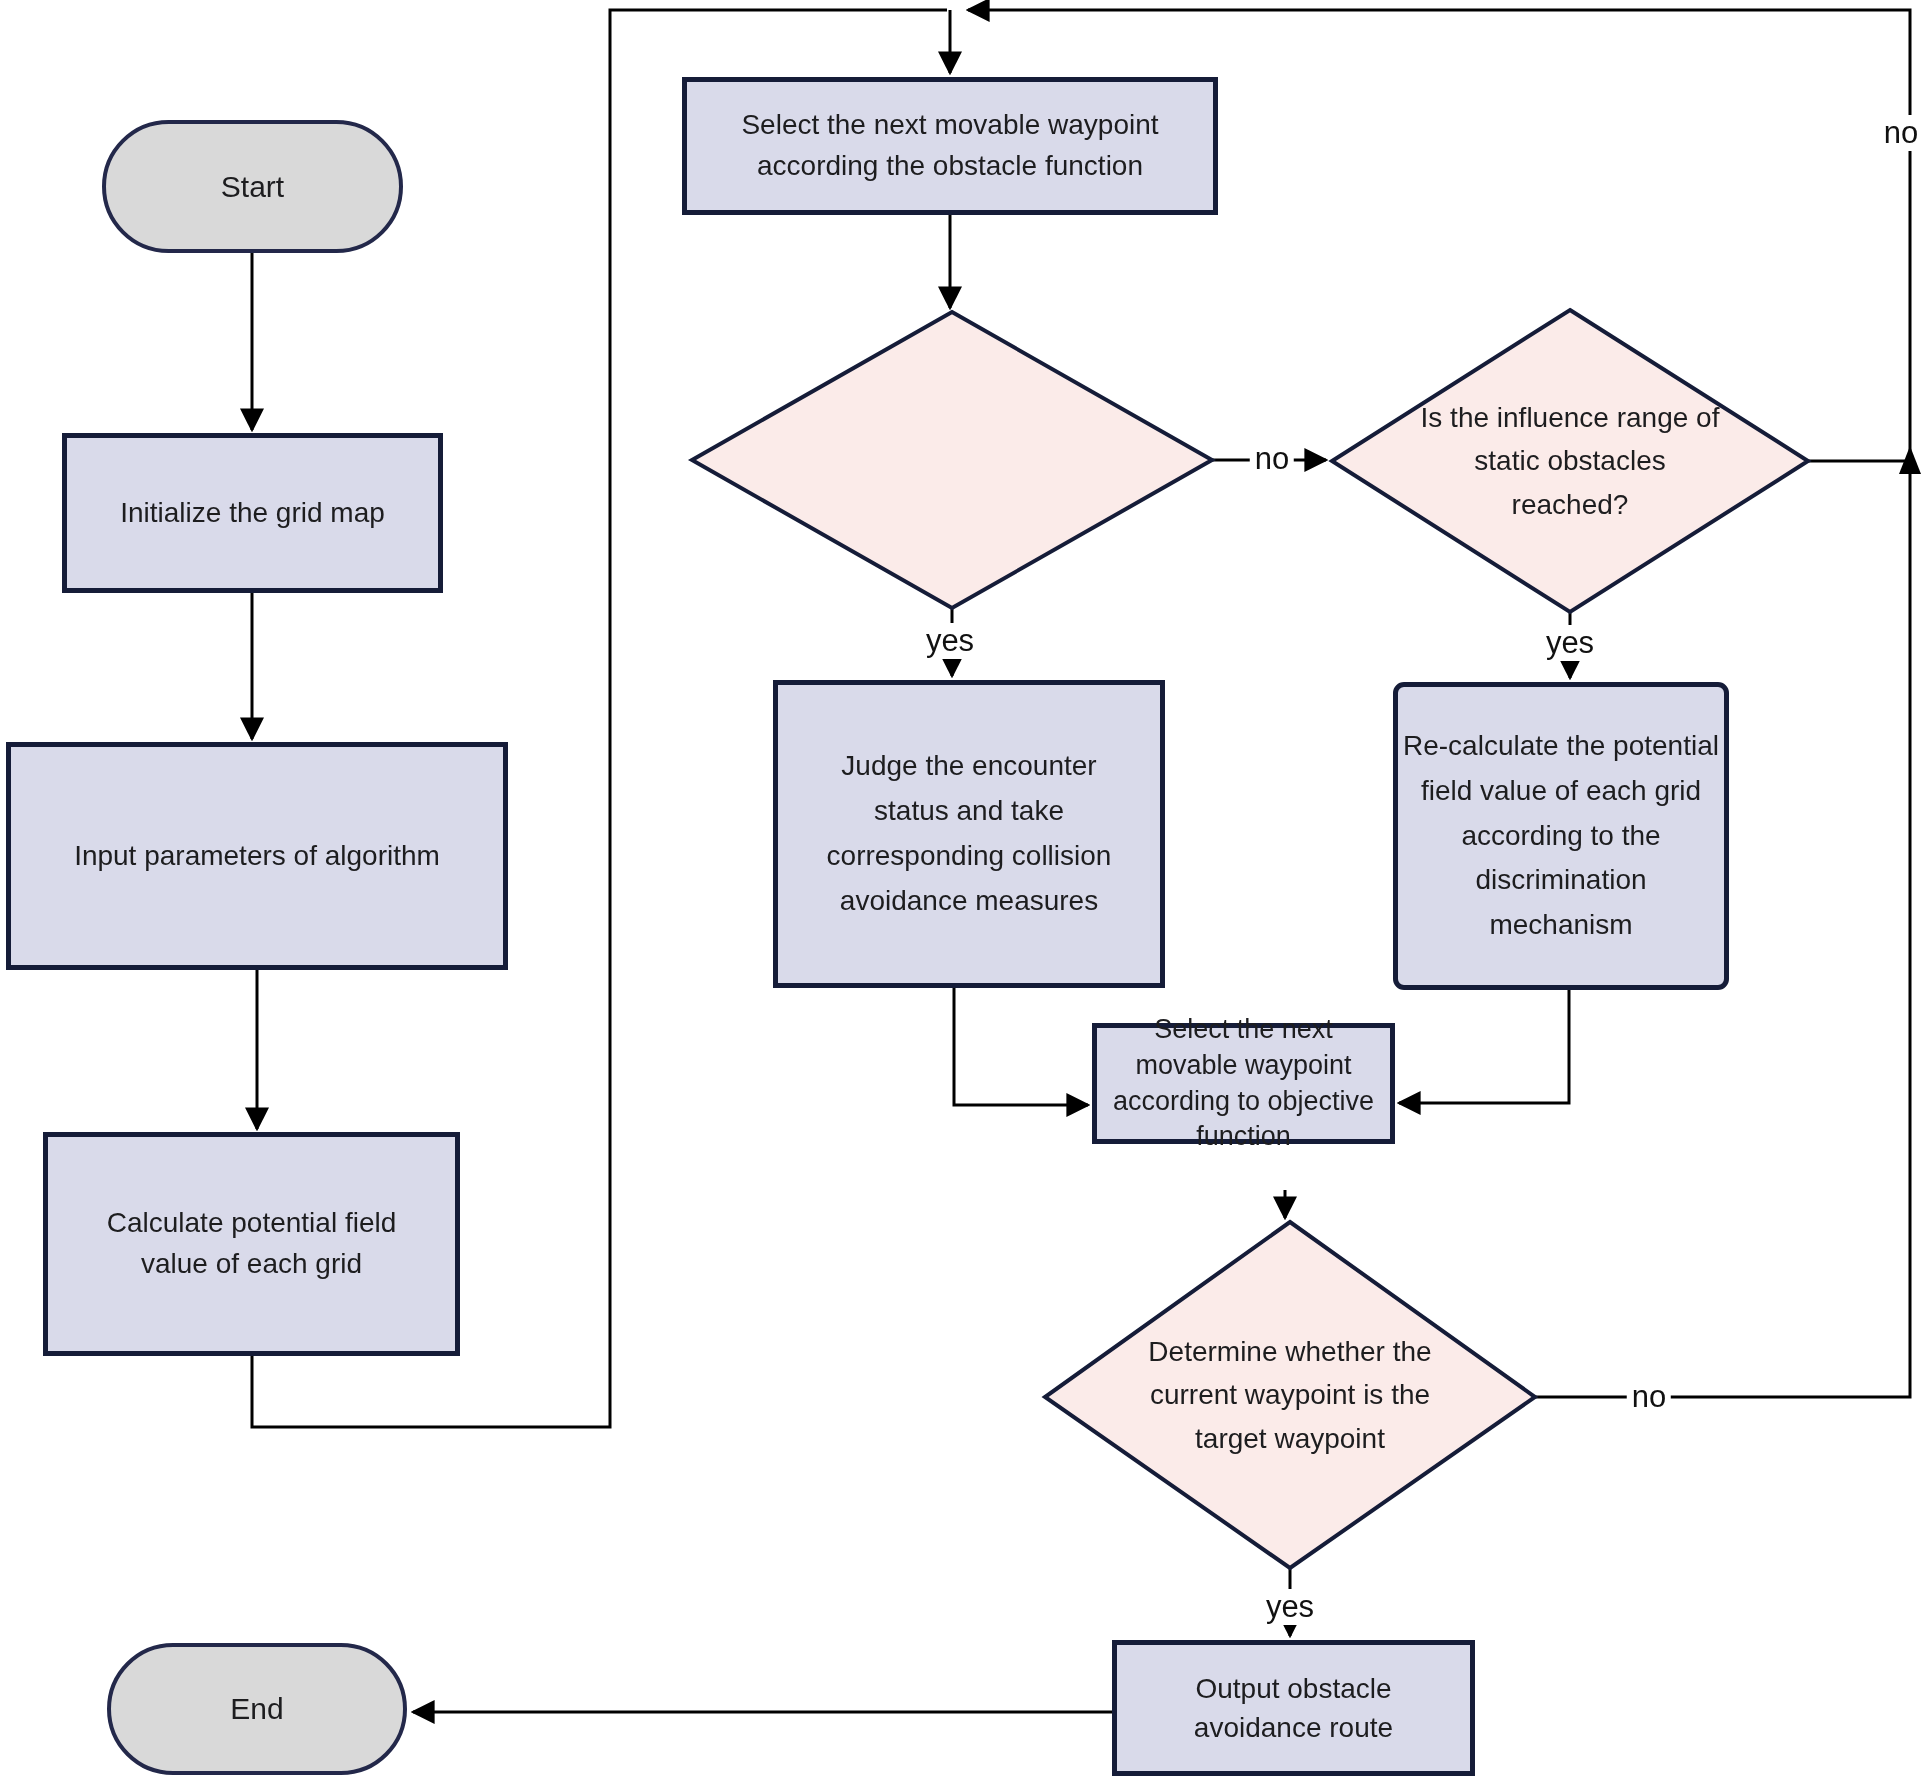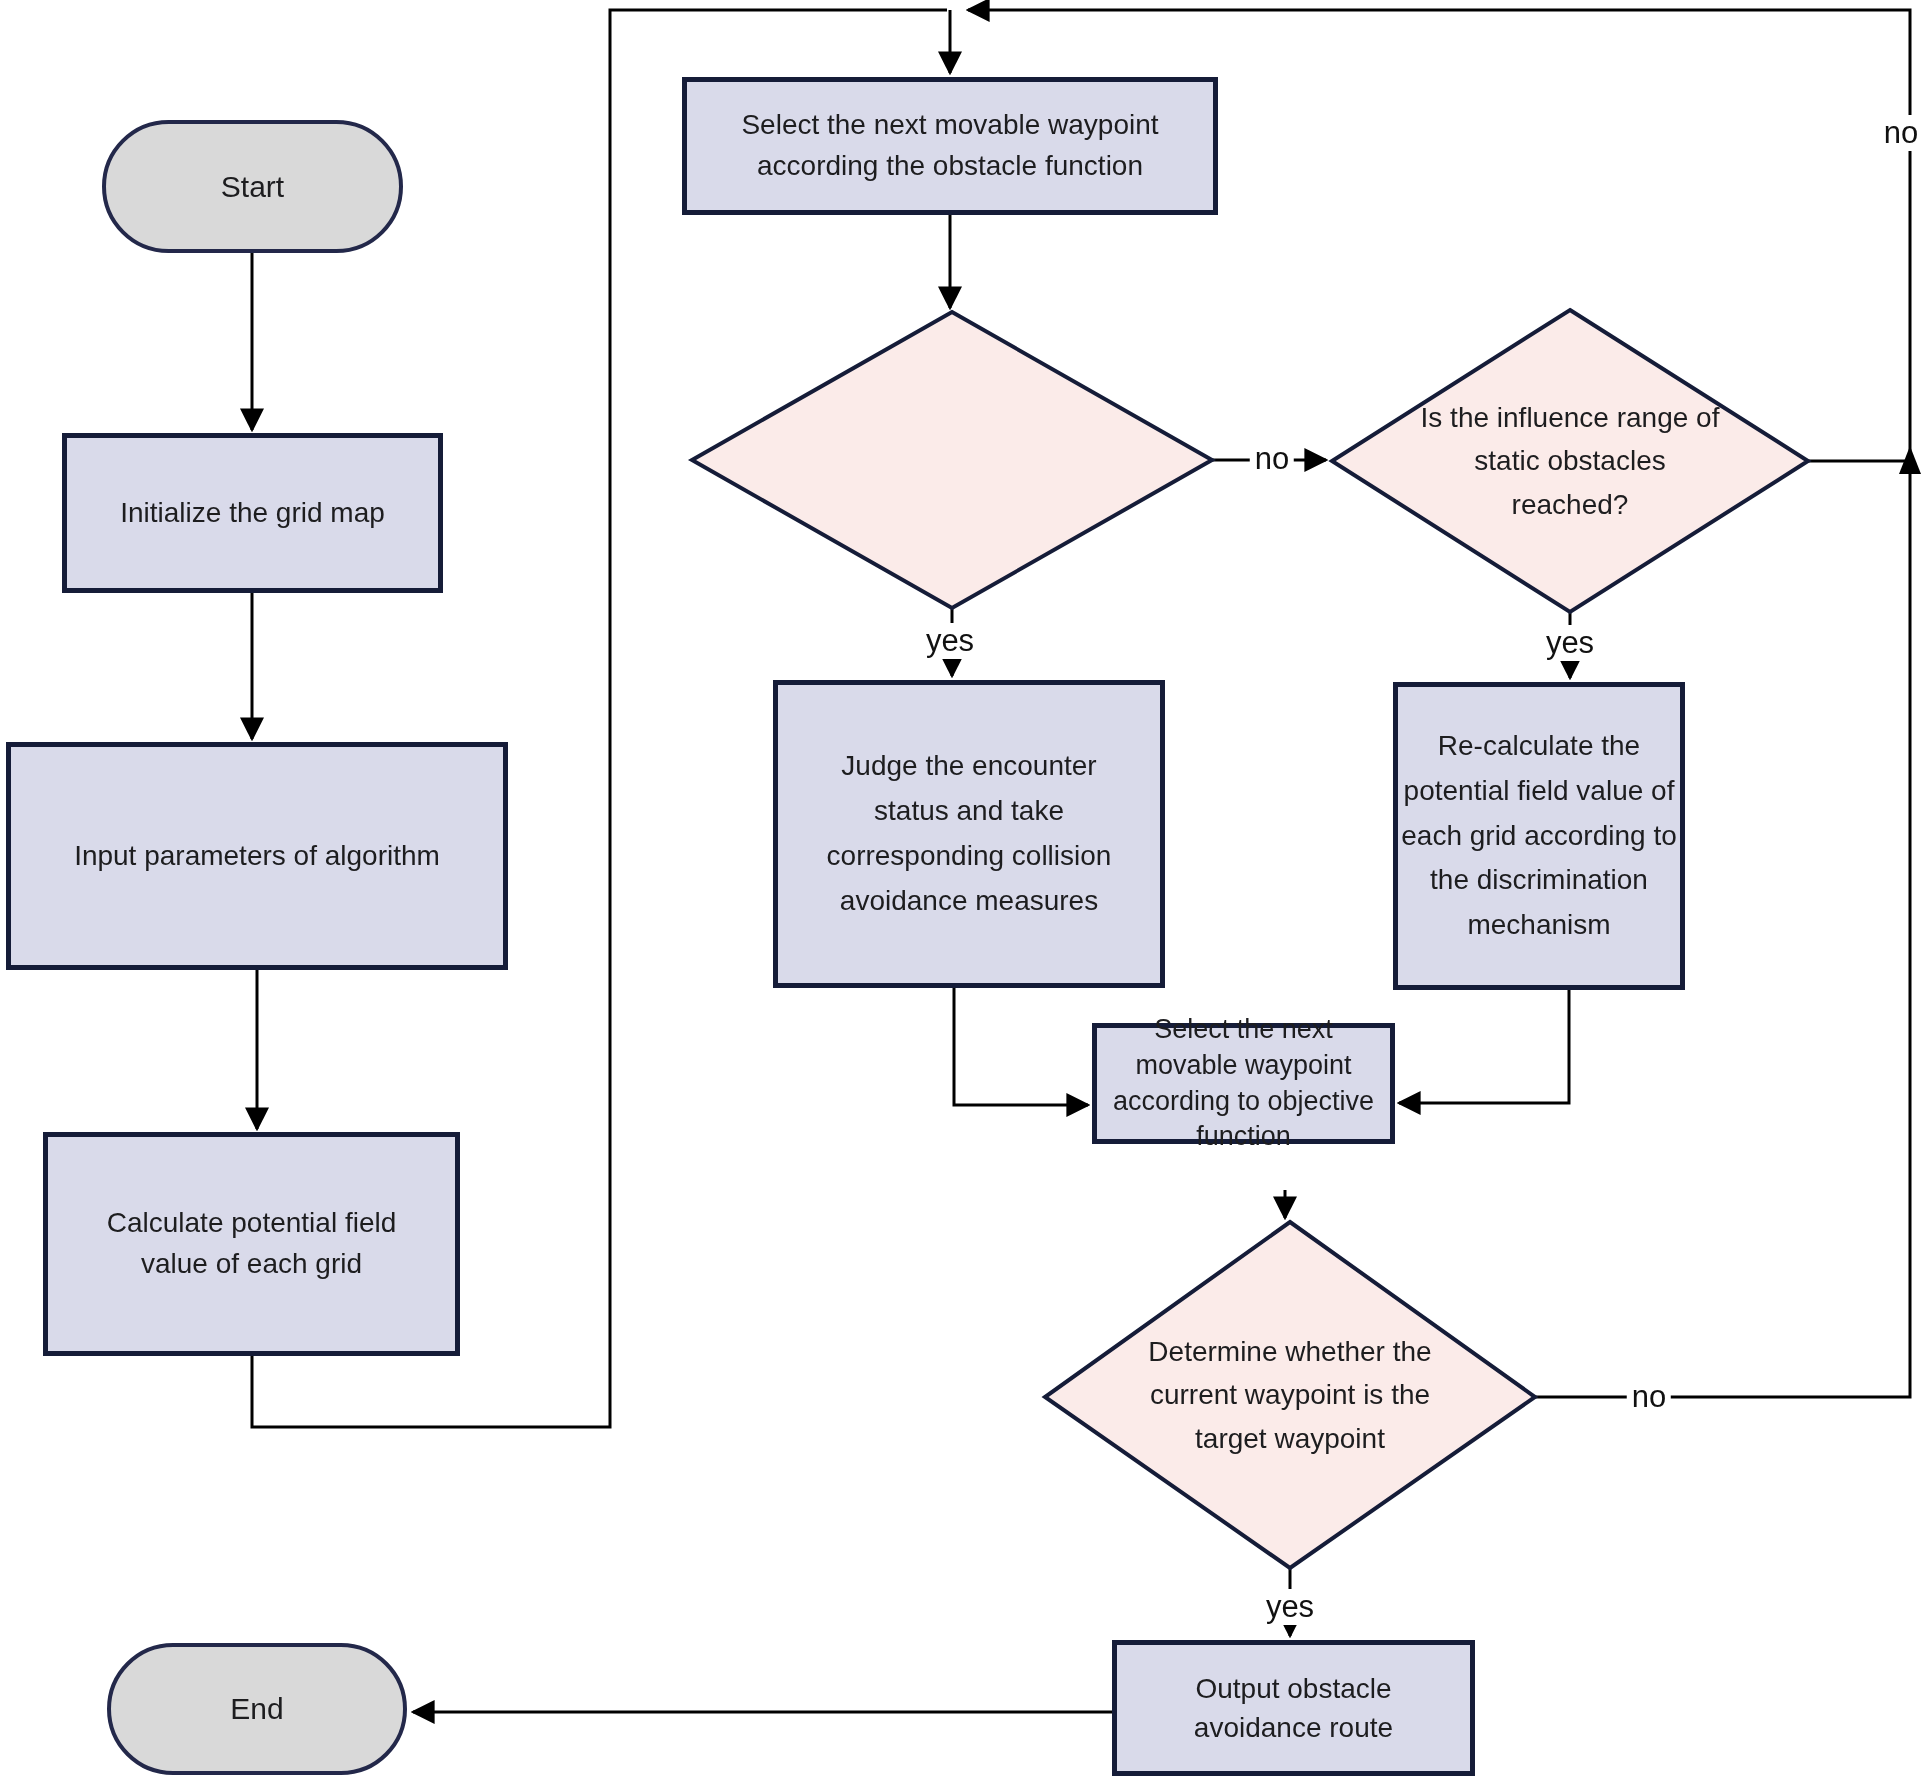--- a/index.html
+++ b/index.html
@@ -78,21 +78,21 @@
   </div>
   <div class="node process" style="left:43px;top:1132px;width:417px;height:224px;">
     <span class="lbl" style="max-width:340px;">Calculate potential field value of each grid</span>
   </div>
   <div class="node process" style="left:682px;top:77px;width:536px;height:138px;">
     <span class="lbl" style="max-width:470px;">Select the next movable waypoint according the obstacle function</span>
   </div>
   <div class="node process lh-tall" style="left:773px;top:680px;width:392px;height:308px;">
     <span class="lbl" style="max-width:322px;">Judge the encounter status and take corresponding collision avoidance measures</span>
   </div>
-  <div class="node process lh-tall" style="left:1393px;top:682px;width:292px;height:308px;">
+  <div class="node process lh-tall" style="left:1393px;top:682px;width:336px;height:308px;border-radius:11px;">
     <span class="lbl" style="max-width:318px;">Re-calculate the potential field value of each grid according to the discrimination mechanism</span>
   </div>
   <div class="node process lh-mid" style="left:1092px;top:1023px;width:303px;height:121px;">
     <span class="lbl" style="max-width:285px;font-size:27px;">Select the next movable waypoint according to objective function</span>
   </div>
   <div class="node process" style="left:1112px;top:1640px;width:363px;height:136px;">
     <span class="lbl" style="max-width:300px;line-height:1.4;">Output obstacle avoidance route</span>
   </div>
 
   <div class="node dlabel lh-d" style="left:1332px;top:310px;width:476px;height:302px;">

